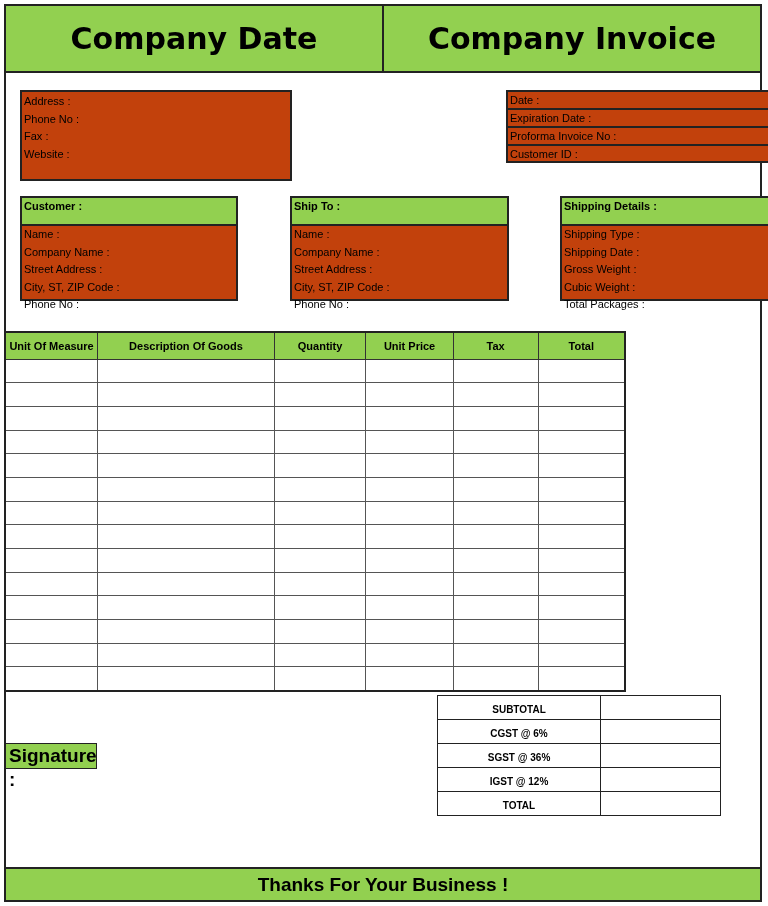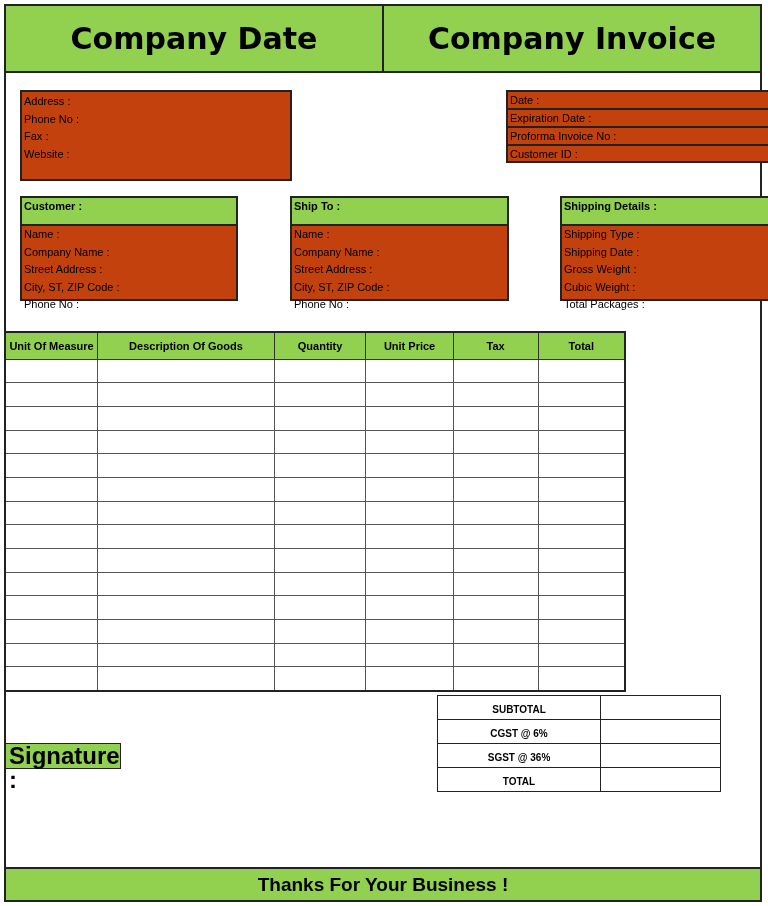--- a/index.html
+++ b/index.html
@@ -21,22 +21,22 @@
   .items { left: 4px; top: 318px; width: 622px; margin-top: 13px; }
   .items th { background: #92d050; font-size: 11px; font-weight: bold; height: 27px;
               border: 1.5px solid #333; border-top: 2px solid #222; }
   .items td { height: 23.7px; border: 1px solid #555; }
   .items td:first-child, .items th:first-child { border-left: 2px solid #222; }
   .items td:last-child, .items th:last-child { border-right: 2px solid #222; }
   .items tr:last-child td { border-bottom: 2px solid #222; }
   .totals { left: 437px; top: 695px; width: 284px; }
   .totals td { border: 1.5px solid #222; height: 24px; font-size: 10px; font-weight: bold; text-align: center; }
   .totals td.lbl { width: 163px; padding-top: 4px; }
-  .sig { left: 5px; top: 743px; width: 116px; height: 26px; border: 1.5px solid #222;
-         font-size: 24px; font-weight: bold; line-height: 24px; padding-left: 3px; }
+  .sig { left: 5px; top: 743px; width: 92px; height: 26px; border: 1.5px solid #222;
+         font-size: 19px; font-weight: bold; line-height: 24px; padding-left: 3px; }
   .footer { left: 4px; top: 867px; width: 758px; height: 35px; border: 2px solid #222;
             font-size: 19px; font-weight: bold; display: flex; align-items: center; justify-content: center; }
 </style>
 </head>
 <body>
 
 <div class="abs frame"></div>
 
 <div class="abs hdr green" style="left:4px; width:380px;">
   <span>Company Date</span>
@@ -231,20 +231,24 @@
   </tr>
   <tr>
     <td class="lbl">CGST @ 6%</td>
     <td></td>
   </tr>
   <tr>
     <td class="lbl">SGST @ 36%</td>
     <td></td>
   </tr>
   <tr>
+    <td class="lbl">IGST @ 12%</td>
+    <td></td>
+  </tr>
+  <tr>
     <td class="lbl">TOTAL</td>
     <td></td>
   </tr>
 </tbody>
   </table>
 
 <div class="abs footer green">
   <span>Thanks For Your Business !</span>
 </div>
 

